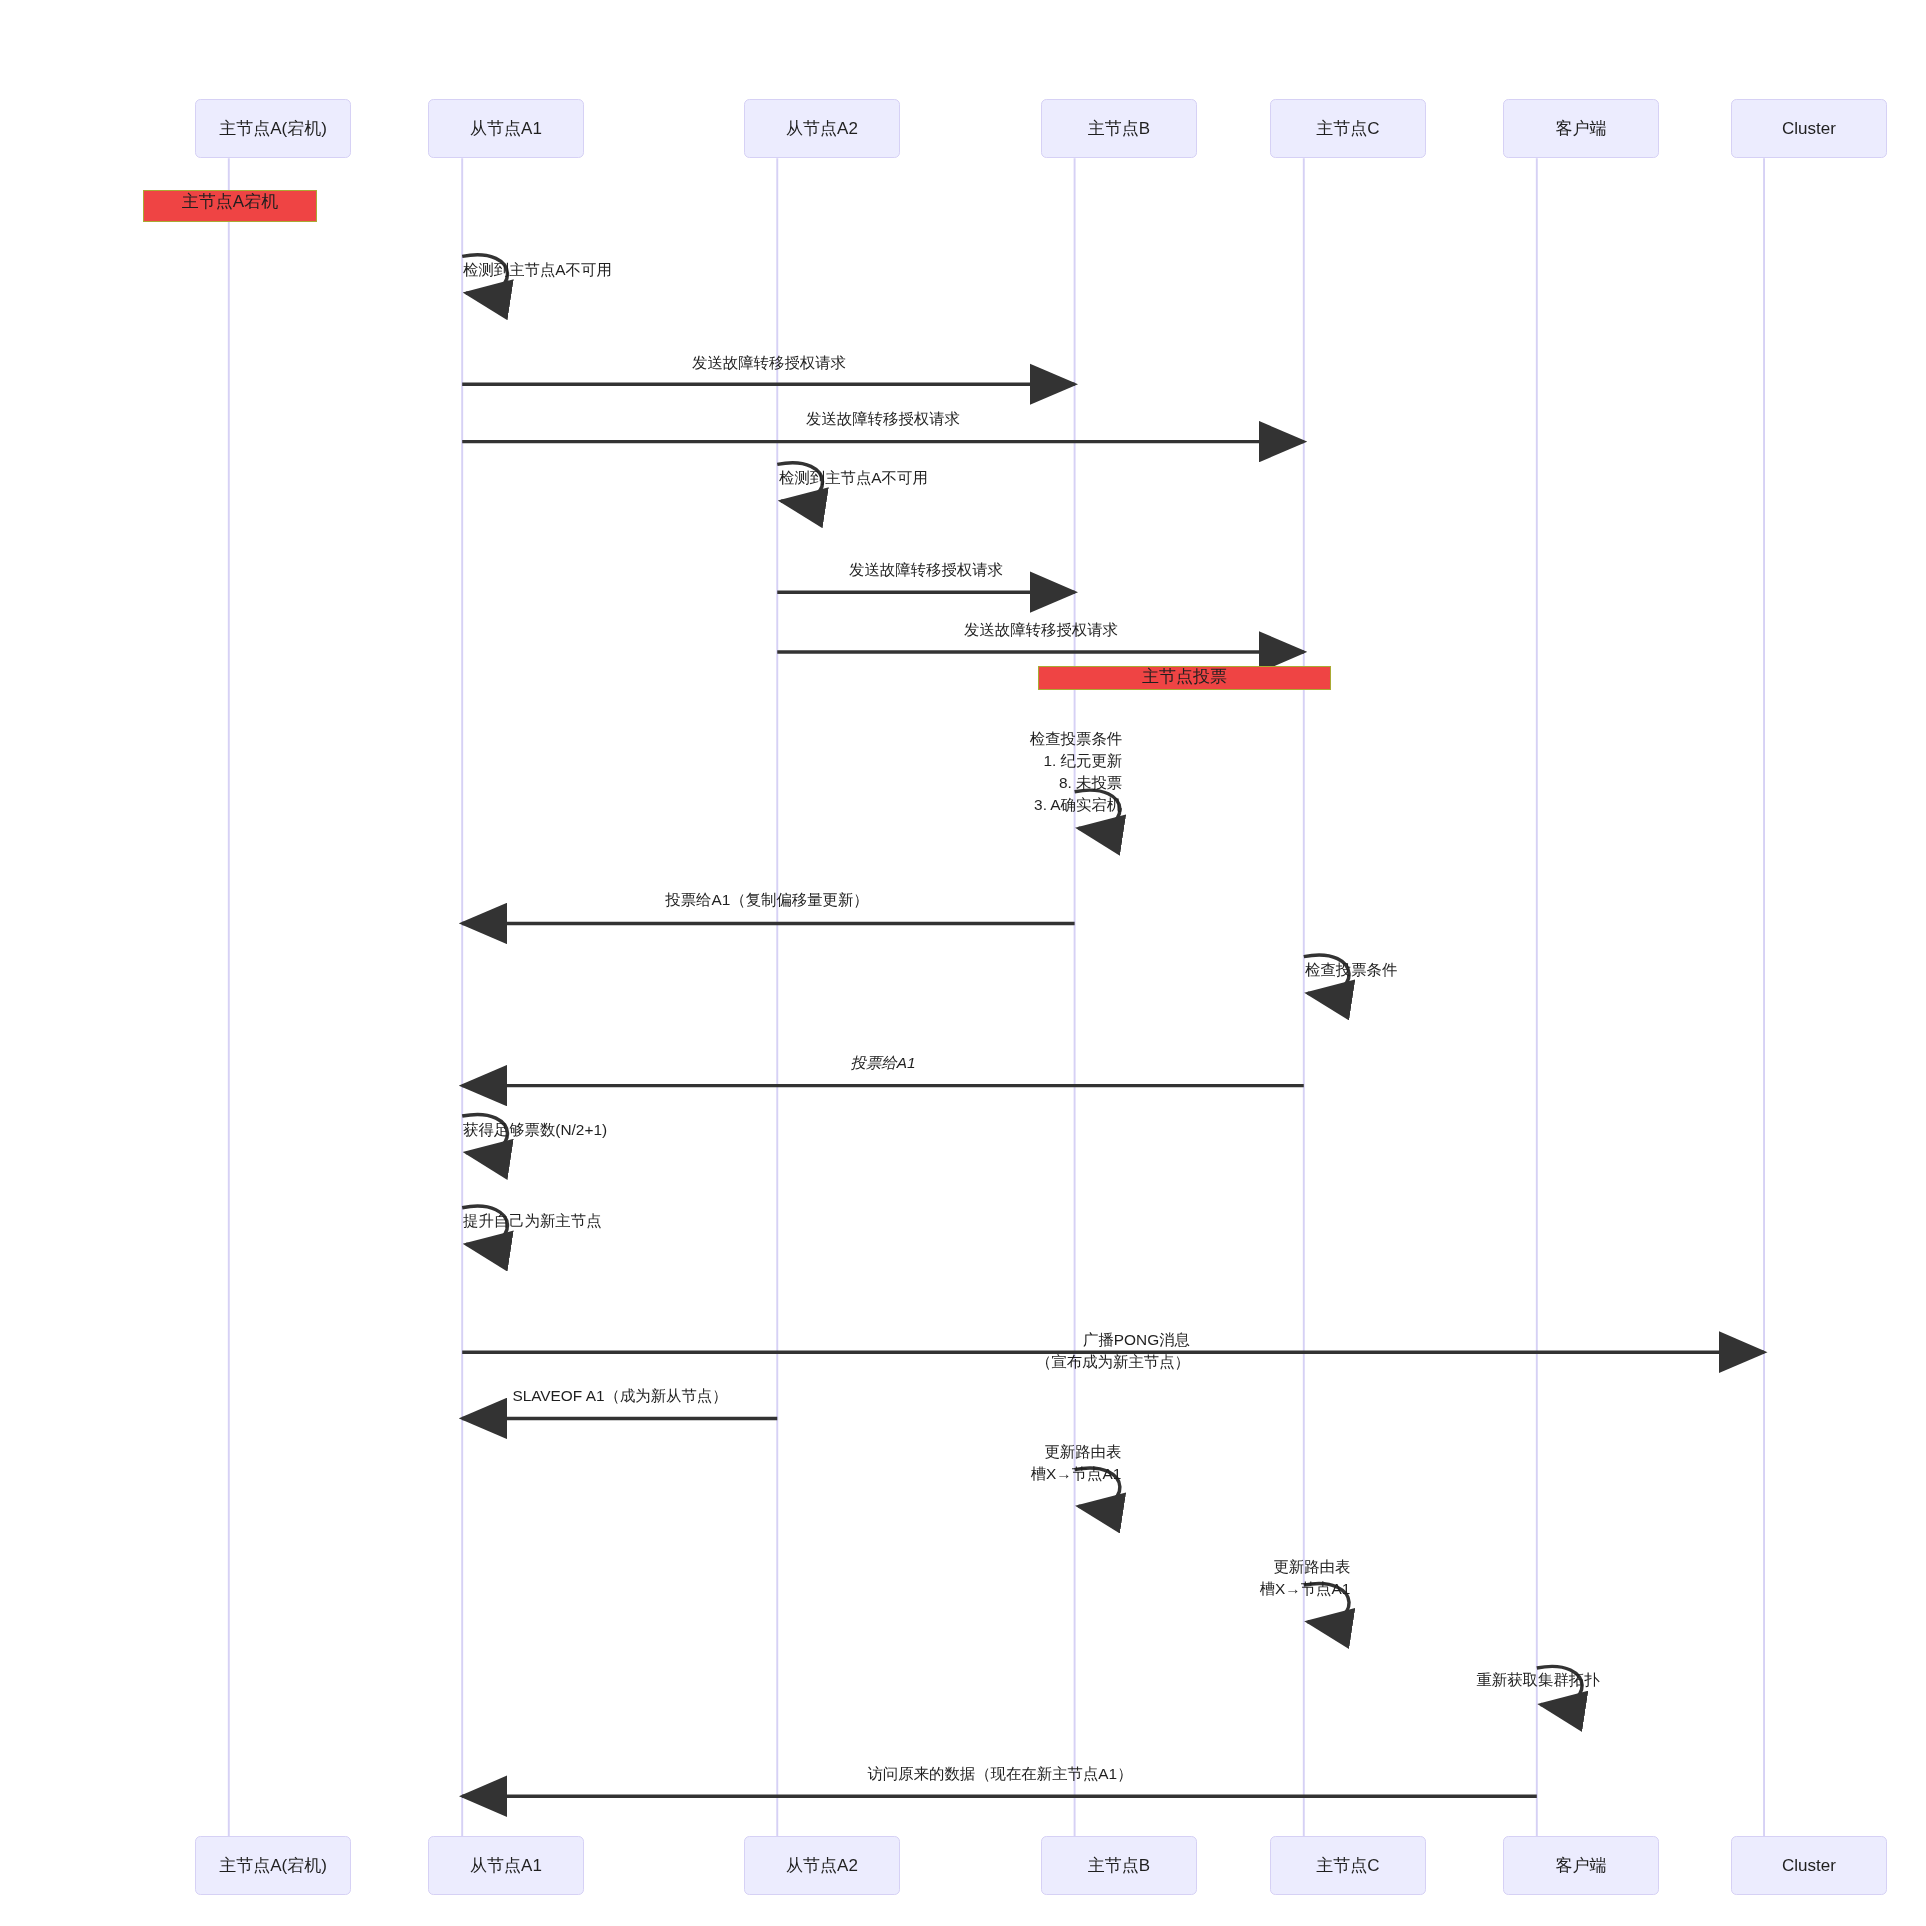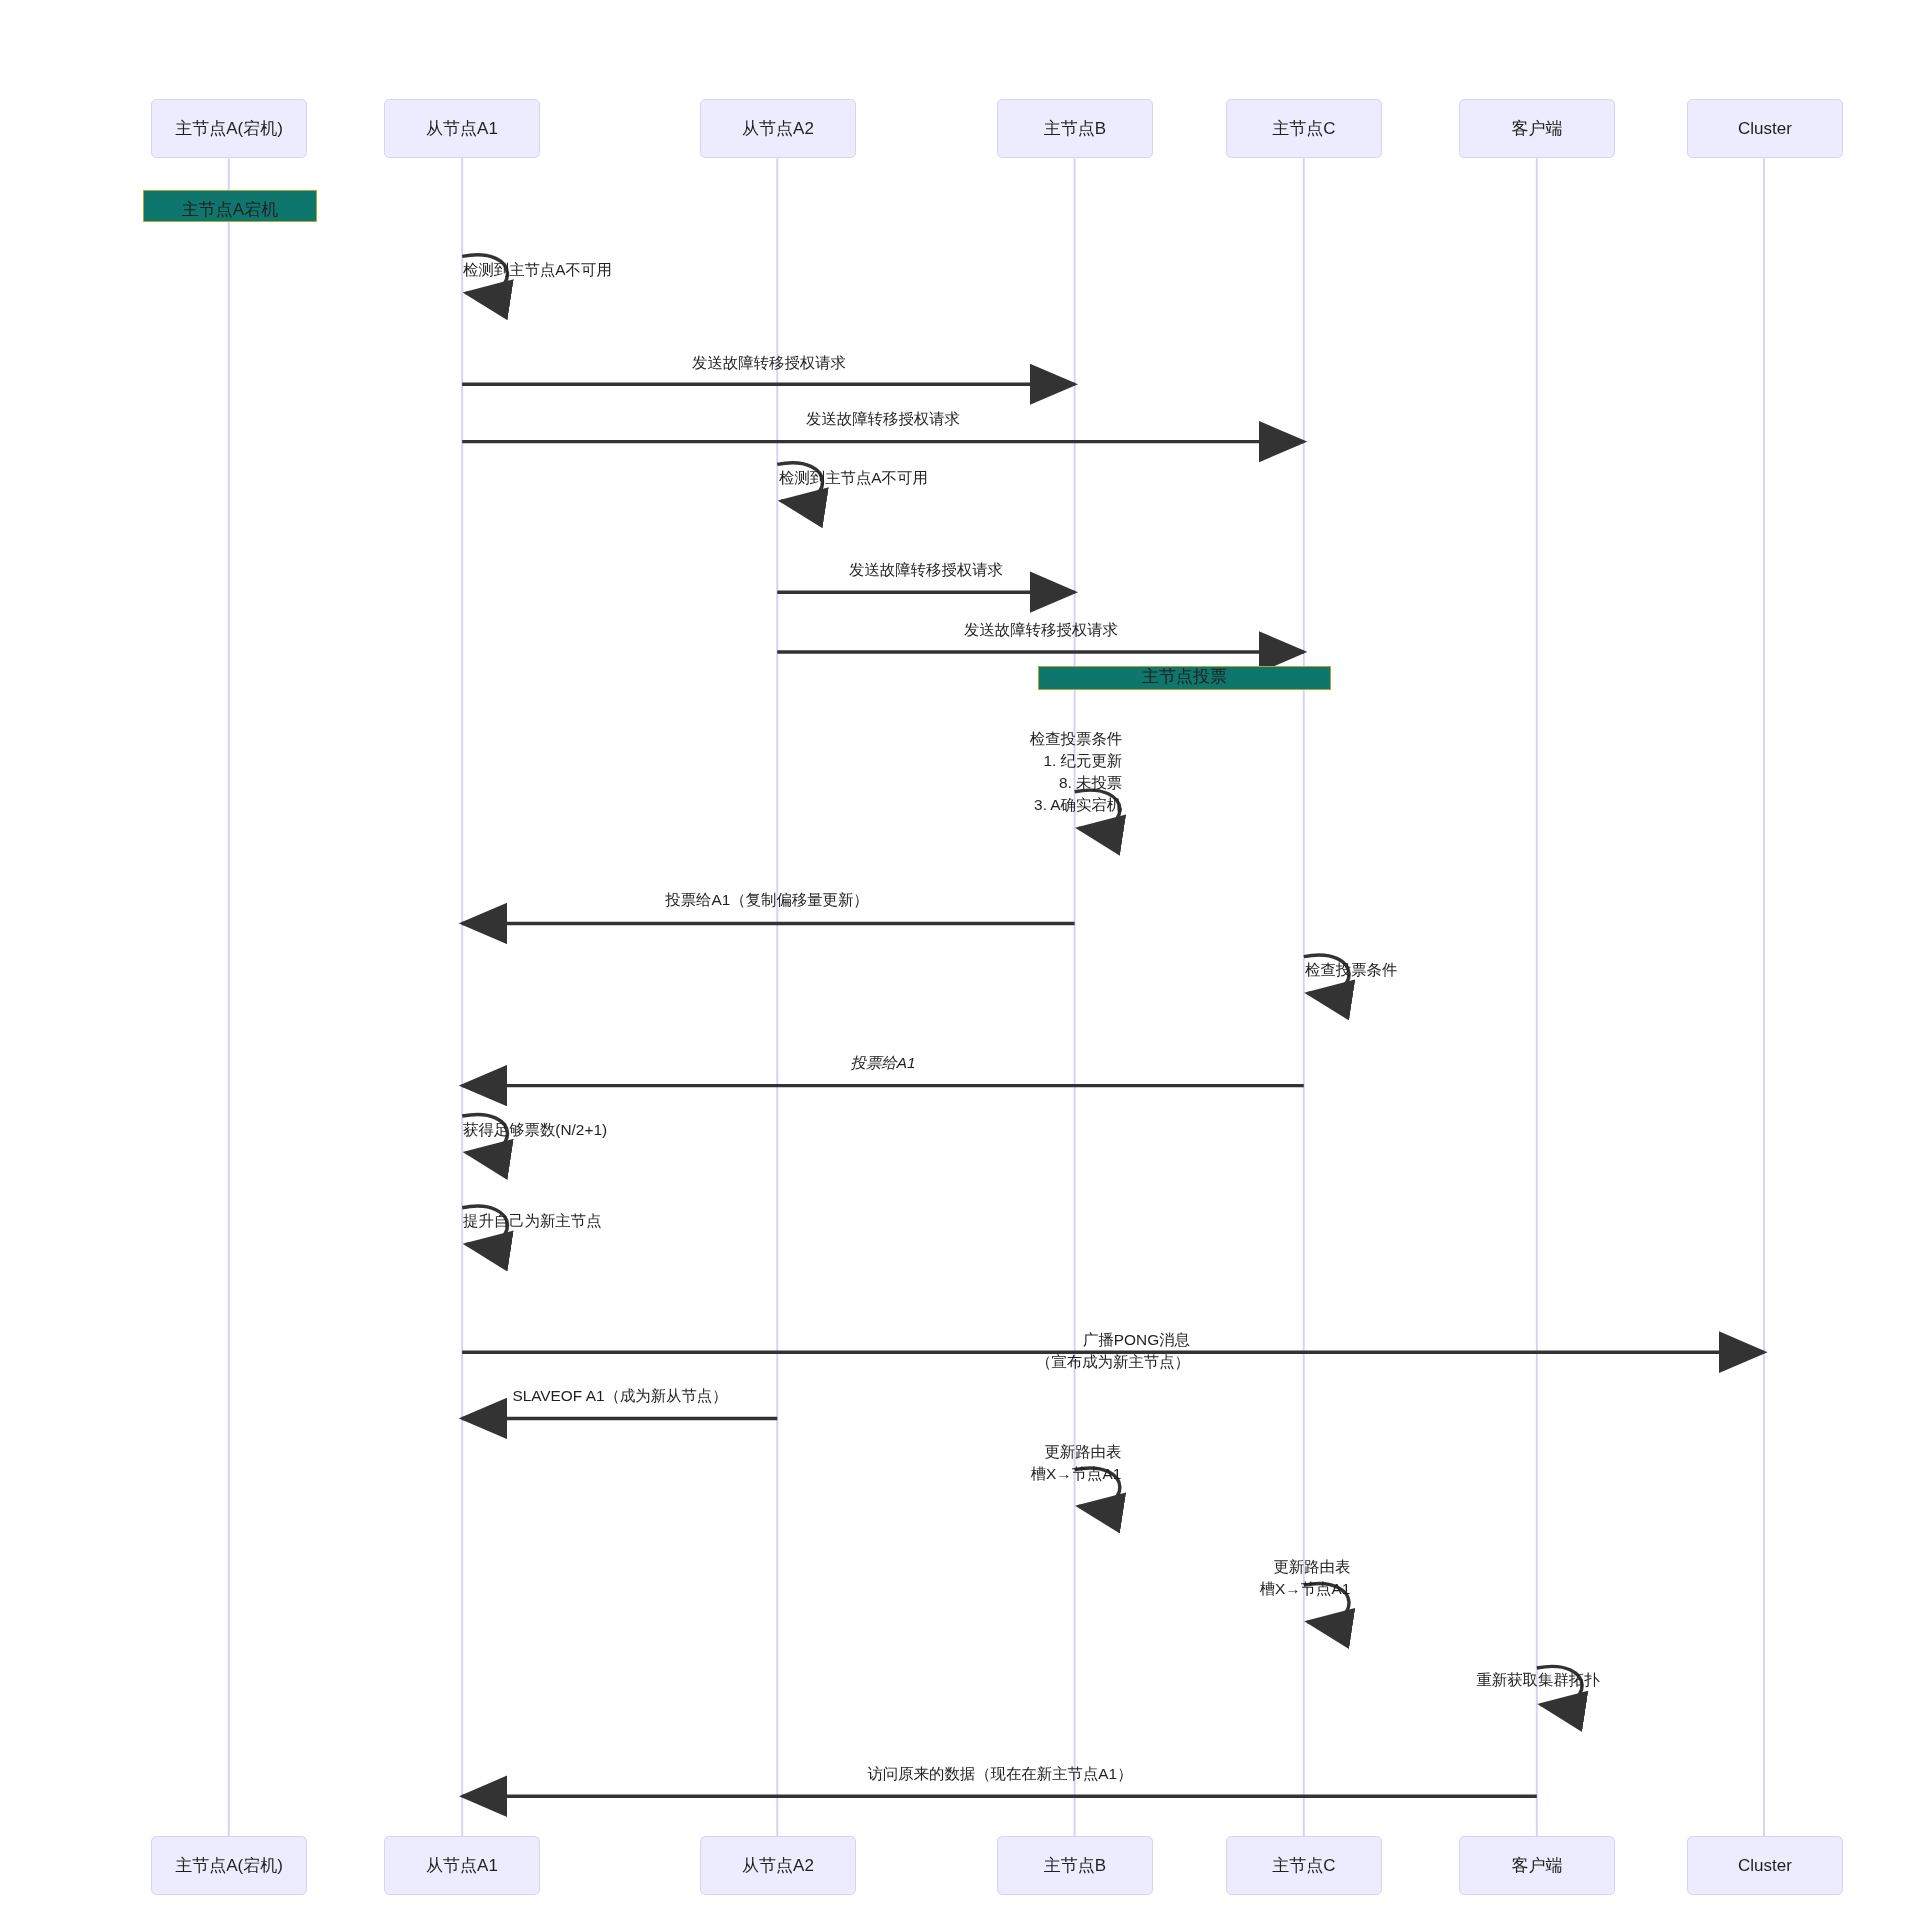--- a/index.html
+++ b/index.html
@@ -31,35 +31,36 @@
   .actor-box {
     position: absolute;
     box-sizing: border-box;
     background: #ececfe;
     border: 1.2px solid #d6d1f5;
     border-radius: 5.4px;
     display: flex;
     align-items: center;
     justify-content: center;
     text-align: right;
+    margin-left: 44px;
   }
   .actor-label {
     font-size: 17px;
     color: #1f1f1f;
     line-height: 1.25;
     padding: 0 3.1px;
     white-space: nowrap;
   }
   .note-box {
     position: absolute;
     box-sizing: border-box;
-    background: #0f766e;
+    background: #ef4444;
     border: 1.2px solid #aaaa33;
     display: flex;
-    align-items: flex-end;
+    align-items: flex-start;
     justify-content: center;
     text-align: center;
   }
   .note-label {
     font-size: 17px;
     color: #1f1f1f;
     line-height: 1.3;
     white-space: nowrap;
   }
   .msg-label {

